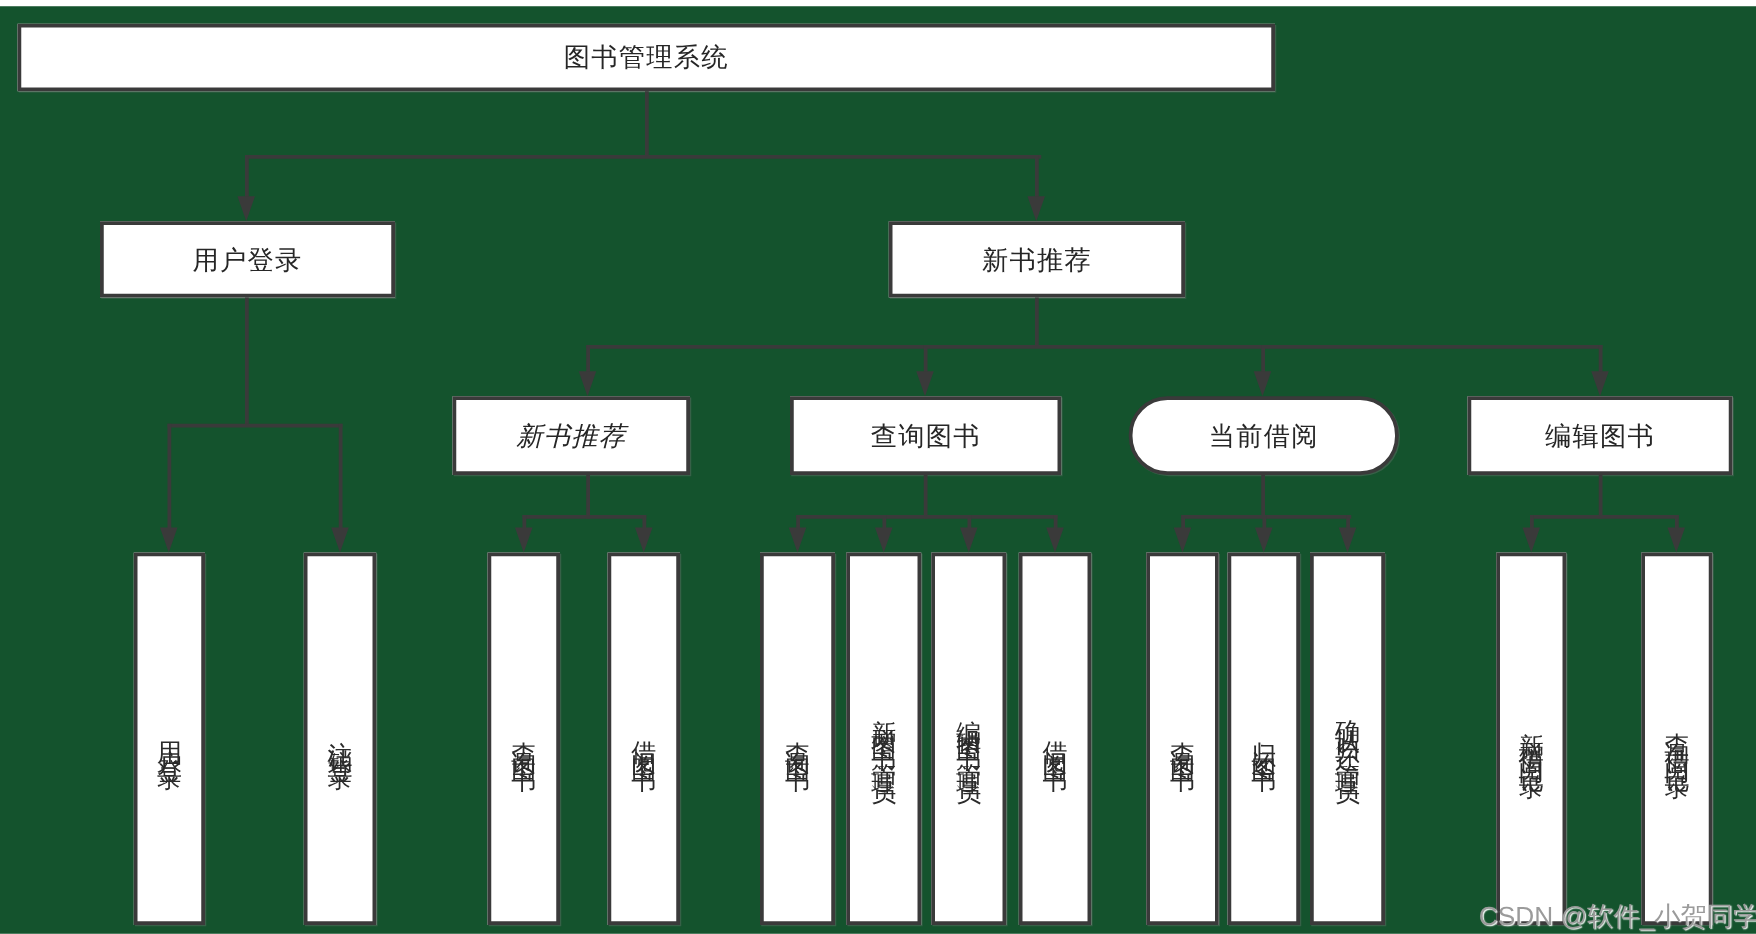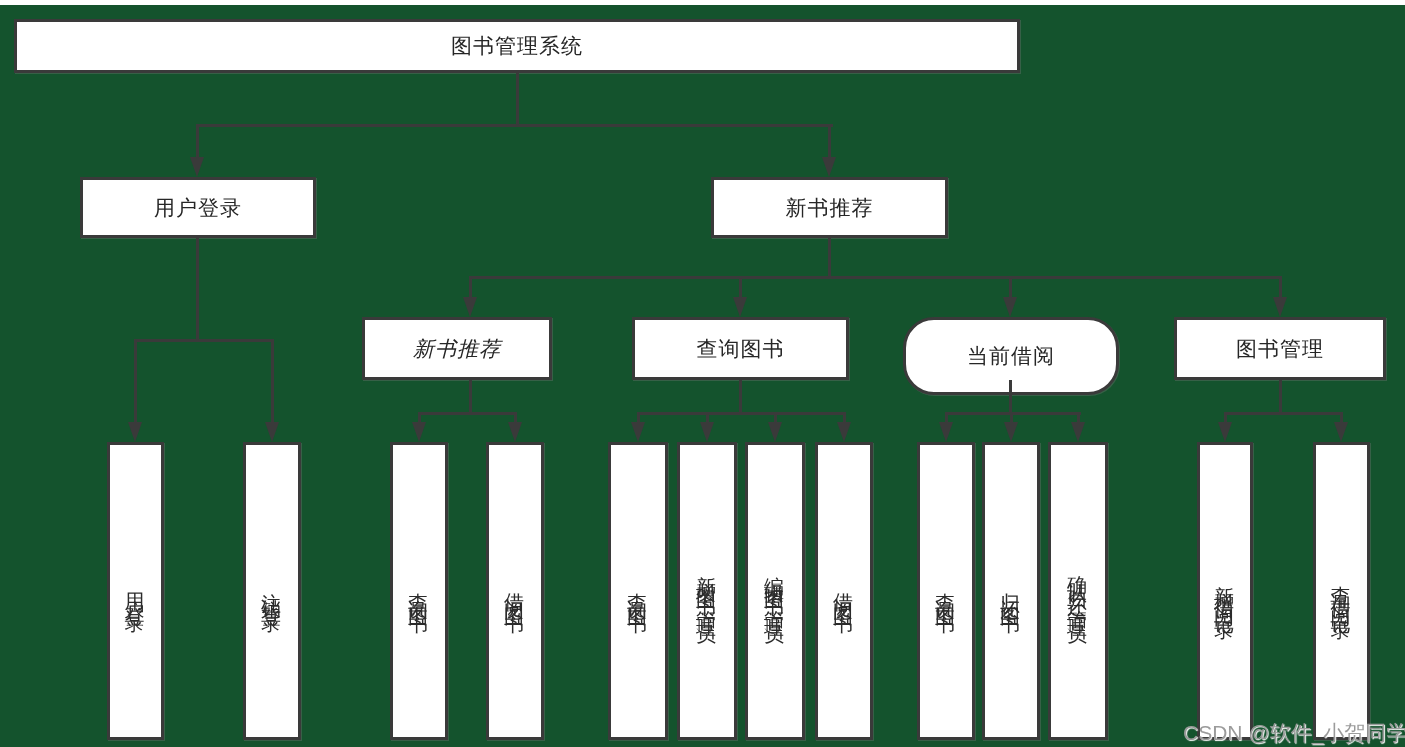--- a/index.html
+++ b/index.html
@@ -26,23 +26,23 @@
   <div class="box hbox" style="left:14px;top:14px;width:1006px;height:54px;">图书管理系统</div>
 
   <div class="box hbox" style="left:80px;top:172px;width:236px;height:61px;">用户登录</div>
 
   <div class="box hbox" style="left:711px;top:172px;width:237px;height:61px;">新书推荐</div>
 
   <div class="box hbox" style="left:362px;top:312px;width:190px;height:63px;font-style:italic;">新书推荐</div>
 
   <div class="box hbox" style="left:632px;top:312px;width:217px;height:63px;">查询图书</div>
 
-  <div class="box hbox" style="left:903px;top:312px;width:216px;height:78px;border-radius:31px;">当前借阅</div>
+  <div class="box hbox" style="left:903px;top:312px;width:216px;height:63px;border-radius:31px;">当前借阅</div>
 
-  <div class="box hbox" style="left:1174px;top:312px;width:212px;height:63px;">图书管理</div>
+  <div class="box hbox" style="left:1174px;top:312px;width:212px;height:63px;">编辑图书</div>
 
   <div class="box leaf" style="left:107px;top:437px;width:57px;height:298px;">
     <span>用户登录</span>
     </div>
 
   <div class="box leaf" style="left:243px;top:437px;width:58px;height:298px;">
     <span>注销登录</span>
     </div>
 
   <div class="box leaf" style="left:390px;top:437px;width:58px;height:298px;">

